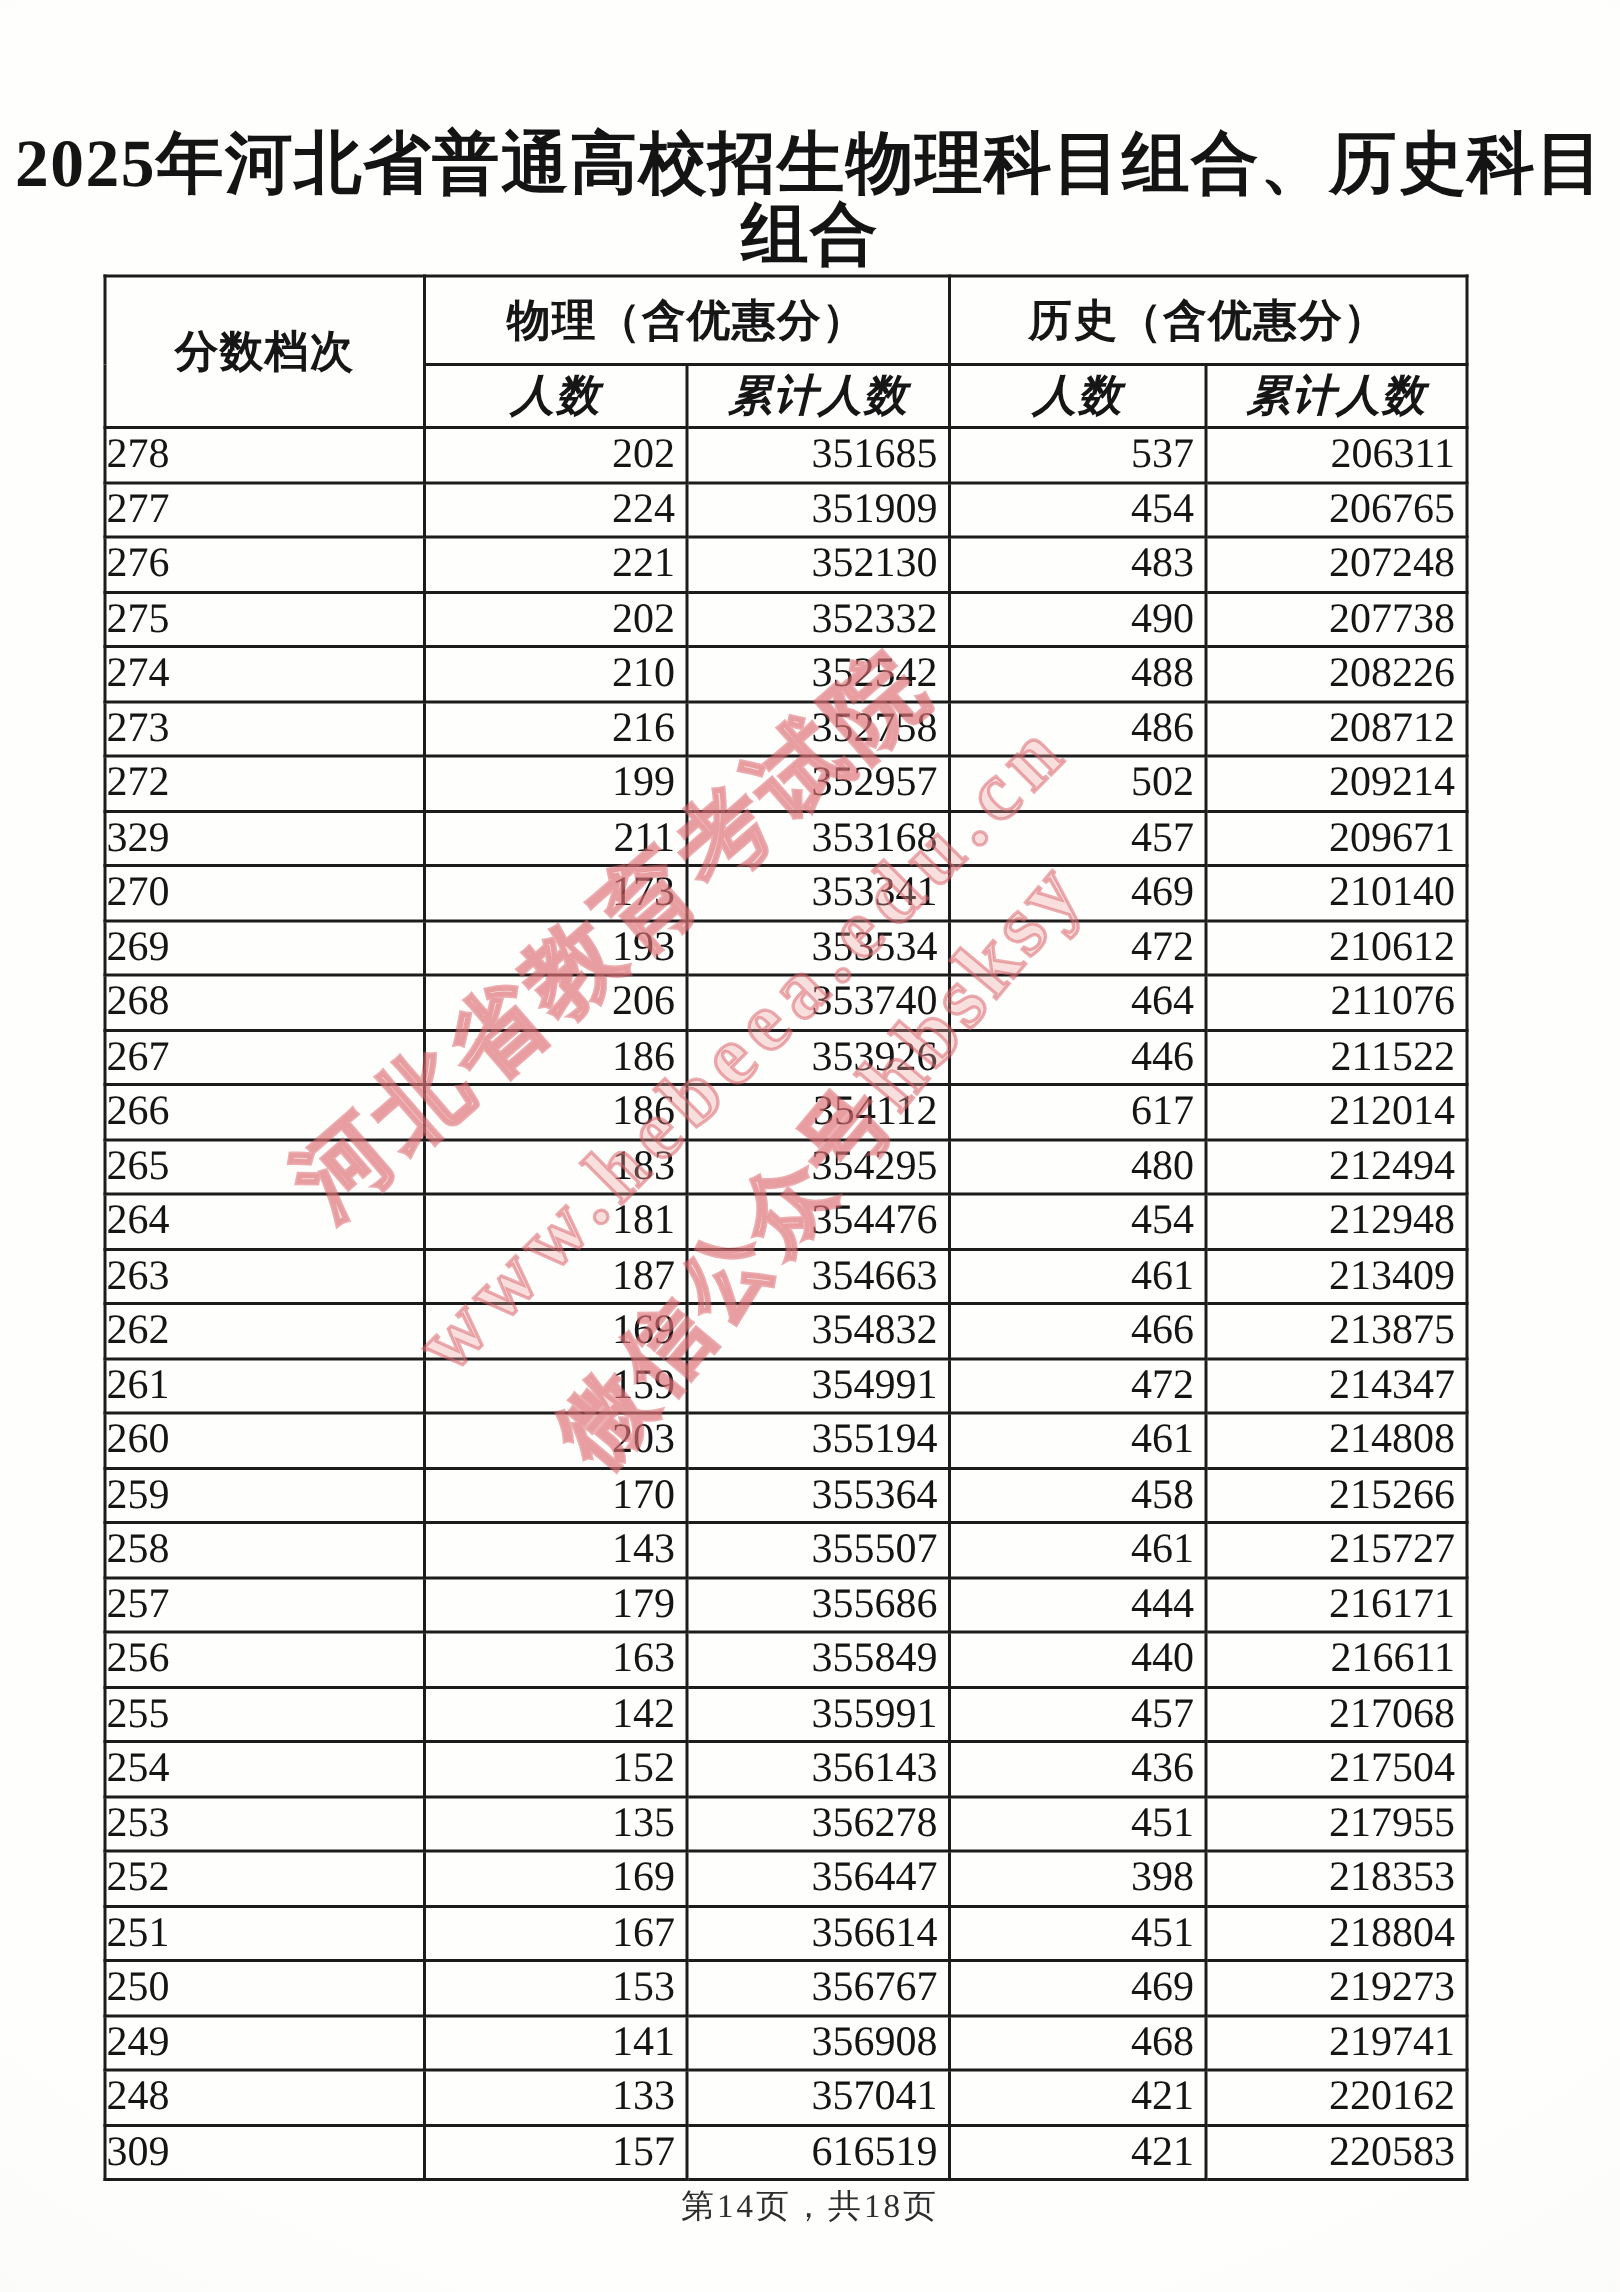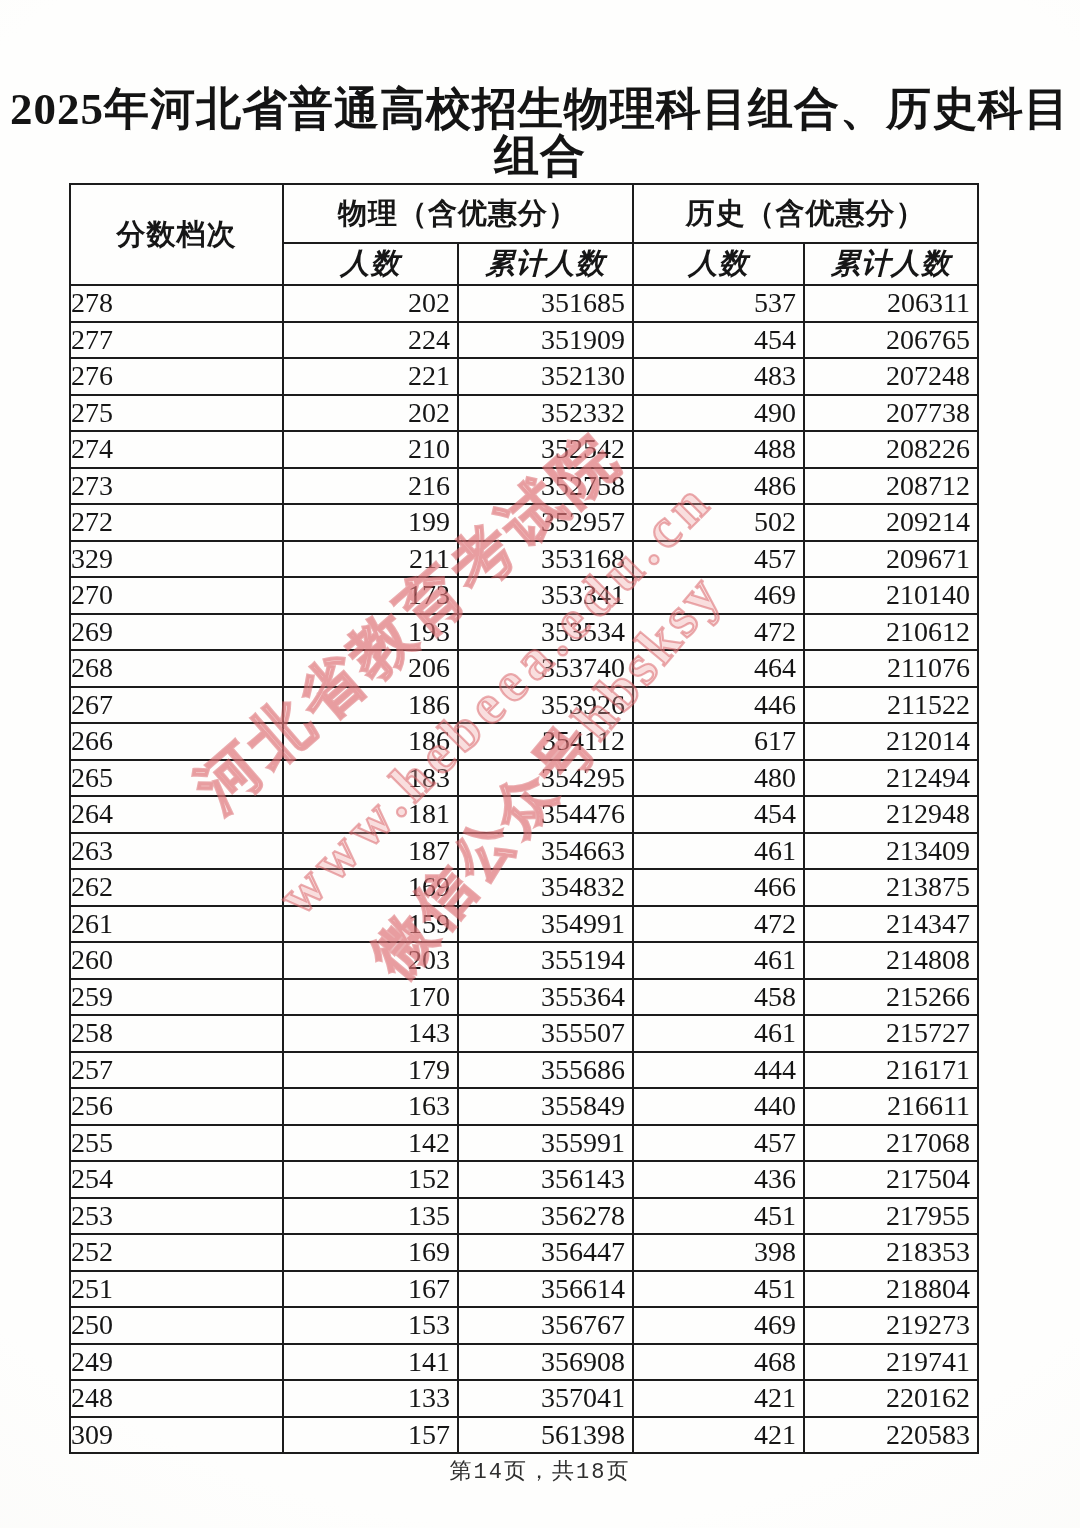--- a/index.html
+++ b/index.html
@@ -63,21 +63,20 @@
   td.c-right { text-align: right; padding-right: 7px; }
   .footer {
     position: absolute;
     top: 1456px;
     left: 0;
     width: 100%;
     text-align: center;
     font-size: 22px;
     color: #2e2e2e;
     letter-spacing: 2px;
-    font-family: Liberation Mono, monospace;
   }
   .watermark {
     position: absolute;
     white-space: nowrap;
     pointer-events: none;
     z-index: 5;
     font-weight: 700;
     color: rgba(240, 162, 162, 0.34);
     -webkit-text-stroke: 2.2px rgba(216, 98, 104, 0.52);
   }
@@ -341,21 +340,21 @@
         <tr>
           <td class="c-center">248</td>
           <td class="c-right">133</td>
           <td class="c-right">357041</td>
           <td class="c-right">421</td>
           <td class="c-right">220162</td>
         </tr>
         <tr>
           <td class="c-center">309</td>
           <td class="c-right">157</td>
-          <td class="c-right">561398</td>
+          <td class="c-right">616519</td>
           <td class="c-right">421</td>
           <td class="c-right">220583</td>
         </tr>
       </tbody>
   </table>
 
   <div class="watermark wm1">河北省教育考试院</div>
   <div class="watermark wm2">www.hebeea.edu.cn</div>
   <div class="watermark wm3">微信公众号hbsksy</div>
 

